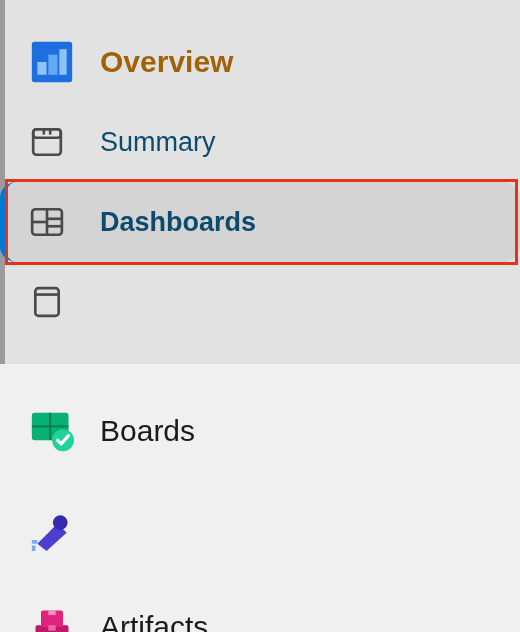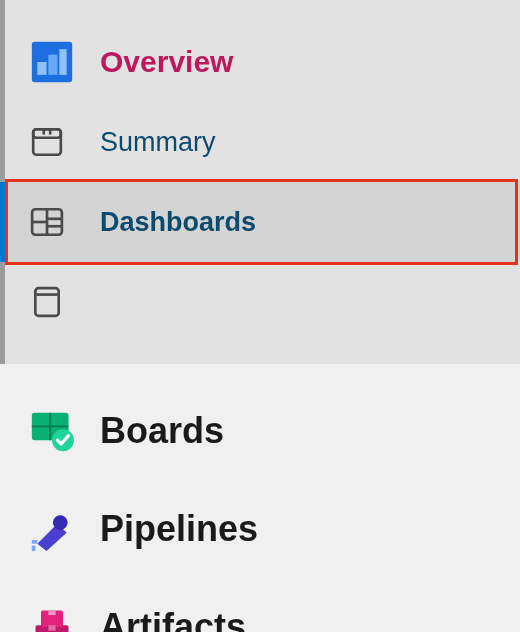--- a/index.html
+++ b/index.html
@@ -23,32 +23,33 @@
       display: flex;
       align-items: center;
       height: 80px;
       padding-left: 25px;
       cursor: pointer;
       position: relative;
     }
     .nav-row.header .label {
       font-size: 30px;
       font-weight: 700;
-      color: #be185d;
+      color: #a16207;
     }
     .nav-row.sub .label {
       font-size: 27px;
       font-weight: 400;
       color: #0c4a6e;
     }
     .nav-row.sub.active {
       background: #d4d4d4;
       border-left: 5px solid #0078d4;
       margin-left: -5px;
       padding-left: 25px;
+      border-radius: 16px;
     }
     .nav-row.sub.active .label {
       font-weight: 700;
     }
     .highlight-box {
       position: absolute;
       left: 0;
       right: 2px;
       top: -3px;
       bottom: -3px;
@@ -57,22 +58,22 @@
       z-index: 10;
     }
     .collapsed-items {
       padding-top: 18px;
       padding-left: 5px;
     }
     .collapsed-items .nav-row {
       height: 98px;
     }
     .collapsed-items .label {
-      font-size: 36px;
-      font-weight: 700;
+      font-size: 30px;
+      font-weight: 400;
       color: #1a1a1a;
     }
     .icon-slot {
       width: 70px;
       display: flex;
       align-items: center;
       justify-content: flex-start;
     }
     .icon {
       width: 44px;
@@ -157,21 +158,20 @@
 
     <div class="nav-row">
       <span class="icon-slot">
         <svg class="icon" viewBox="0 0 48 48">
           <path d="M8 40 L30 18 L40 28 L18 48 Z" fill="#4b3fcf"></path>
           <circle cx="33" cy="17" r="8" fill="#3628b0"></circle>
           <rect x="2" y="36" width="6" height="4" fill="#7aa8ff"></rect>
           <rect x="2" y="42" width="4" height="6" fill="#7aa8ff"></rect>
         </svg>
       </span>
-      <span class="label">Pipelines</span>
     </div>
 
     <div class="nav-row">
       <span class="icon-slot">
         <svg class="icon" viewBox="0 0 48 48">
           <rect x="6" y="22" width="36" height="22" rx="2" fill="#c0196a"></rect>
           <rect x="12" y="6" width="24" height="18" rx="2" fill="#e2237d"></rect>
           <rect x="20" y="22" width="8" height="6" fill="#e76aa8"></rect>
           <rect x="20" y="6" width="8" height="5" fill="#ef95c2"></rect>
         </svg>

